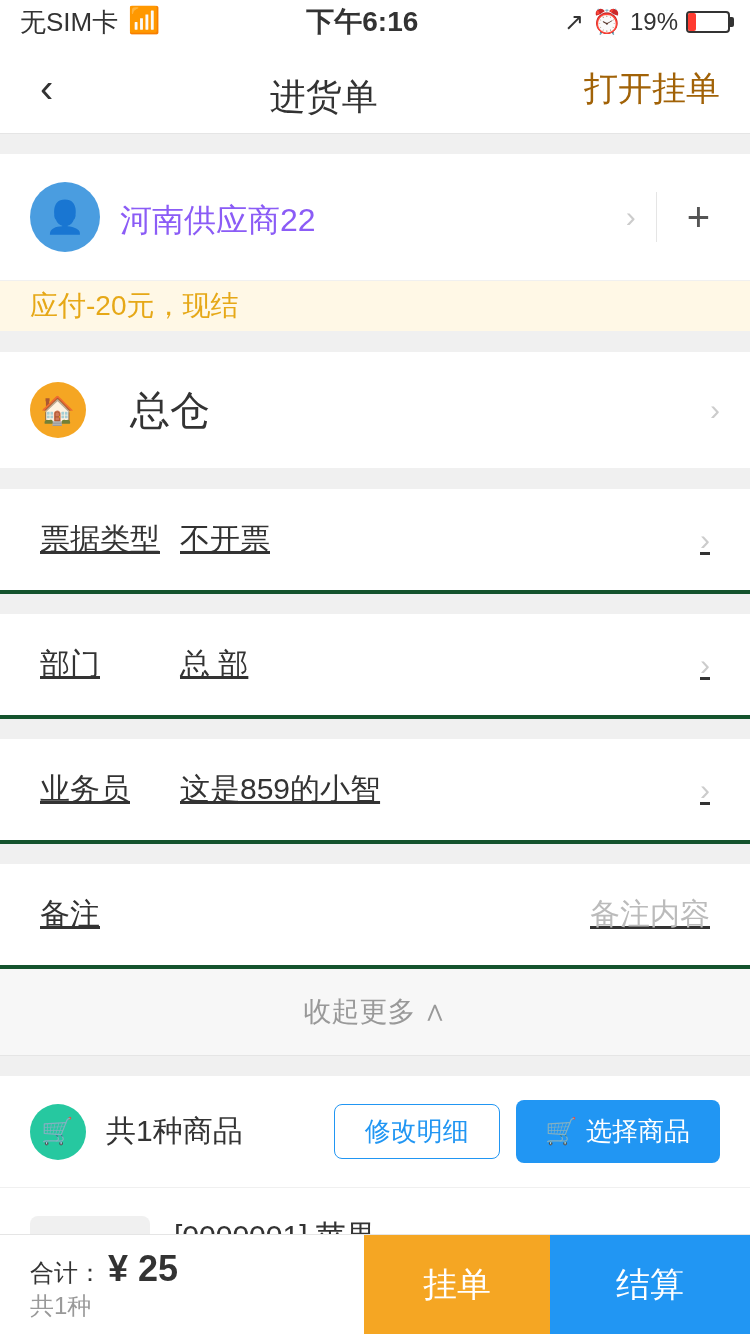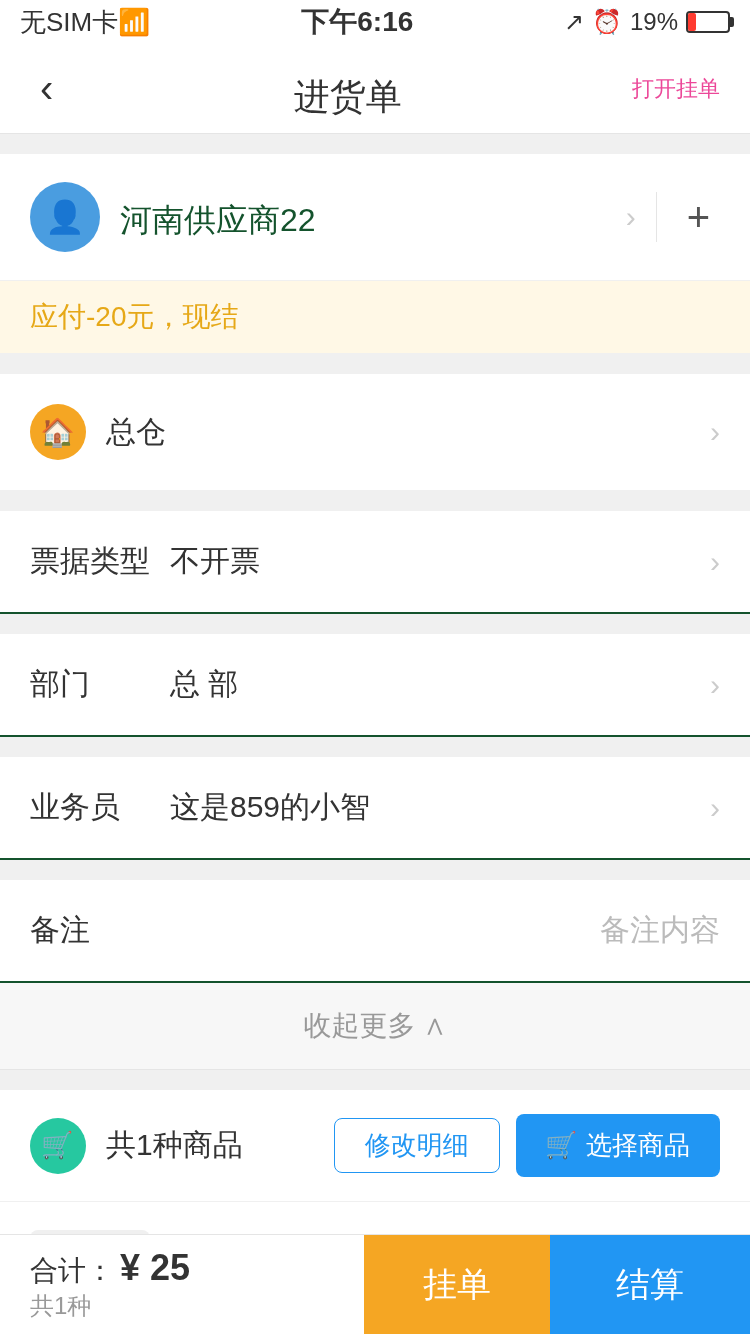--- a/index.html
+++ b/index.html
@@ -17,21 +17,21 @@
     .status-bar {
       height: 44px;
       background: #fff;
       display: flex;
       align-items: center;
       justify-content: space-between;
       padding: 0 20px;
       font-size: 26px;
       color: #333;
     }
-    .status-left { display: flex; align-items: center; }
+    .status-left { display: flex; align-items: flex-start; gap: 10px; }
     .status-center { font-weight: 600; font-size: 28px; }
     .status-right { display: flex; align-items: center; gap: 8px; font-size: 24px; }
     .battery-icon {
       width: 44px; height: 22px; border: 2px solid #333; border-radius: 4px;
       position: relative; display: inline-flex; align-items: center;
     }
     .battery-icon::after {
       content: ''; position: absolute; right: -6px; top: 50%;
       transform: translateY(-50%);
       width: 4px; height: 10px; background: #333; border-radius: 0 2px 2px 0;
@@ -50,21 +50,21 @@
       padding: 0 30px;
       border-bottom: 1px solid #e5e5e5;
     }
     .nav-back {
       font-size: 40px;
       color: #333;
       cursor: pointer;
       padding: 10px;
     }
     .nav-title { font-size: 36px; font-weight: 500; color: #333; margin-top: 18px; }
-    .nav-action { font-size: 22px; color: #ec4899; cursor: pointer; }
+    .nav-action { font-size: 34px; color: #a16207; cursor: pointer; }
 
     
     .section-gap { height: 20px; background: #f0f0f0; }
 
     
     .card { background: #fff; }
 
     
     .supplier-row {
       display: flex;
@@ -72,35 +72,35 @@
       padding: 28px 30px;
       background: #fff;
       border-bottom: 1px solid #f0f0f0;
     }
     .supplier-avatar {
       width: 70px; height: 70px; border-radius: 50%;
       background: #4a9de0;
       display: flex; align-items: center; justify-content: center;
       color: white; font-size: 32px; margin-right: 20px; flex-shrink: 0;
     }
-    .supplier-name { flex: 1; font-size: 32px; color: #14532d; margin-top: 8px; }
+    .supplier-name { flex: 1; font-size: 32px; color: #8b5cf6; margin-top: 8px; }
     .chevron-right {
       color: #ccc; font-size: 30px; margin-right: 0;
     }
     .divider-vertical {
       width: 1px; height: 50px; background: #e5e5e5; margin: 0 20px;
     }
     .plus-btn {
       font-size: 40px; color: #555; cursor: pointer; padding: 0 10px;
     }
 
     
     .warning-banner {
       background: #fff8e6;
-      padding: 17px 30px;
+      padding: 6px 30px;
       font-size: 28px;
       color: #e6a817;
       border-bottom: 1px solid #f0f0f0;
     }
 
     
     .form-row {
       display: flex;
       align-items: center;
       padding: 30px 30px;
@@ -108,30 +108,31 @@
       border-bottom: 1px solid #f0f0f0;
       cursor: pointer;
     }
     .form-row-icon {
       width: 56px; height: 56px; border-radius: 50%;
       background: #f5a623;
       display: flex; align-items: center; justify-content: center;
       font-size: 28px; margin-right: 20px; flex-shrink: 0; color: white;
     }
     .form-row-value {
-      flex: 1; font-size: 30px; color: #333;
+      flex: 1; font-size: 40px; color: #333; margin-left: 24px;
     }
 
     .field-row {
       display: flex;
       align-items: center;
-      padding: 30px 30px;
-      background: #fff;
-      border-bottom: 2px solid #14532d;
-      cursor: pointer;
+      padding: 30px 40px;
+      background: #fff;
+      border-bottom: 4px solid #14532d;
+      cursor: pointer;
+      text-decoration: underline;
     }
     .field-label {
       color: #333; font-size: 30px; width: 140px; flex-shrink: 0;
     }
     .field-value {
       flex: 1; font-size: 30px; color: #333;
     }
     .field-value.placeholder { color: #bbb; text-align: right; }
 
     
@@ -371,20 +372,20 @@
       <span>苹果</span>
     </div>
     <div class="product-price"><span style="color:#555;">¥5 x </span><span style="color:#2196F3;">5千克</span><span style="color:#555;"> = </span><span style="color:#2196F3;">¥25</span></div>
   </div>
   <span class="product-more">···</span>
 </div>
 
 <div class="bottom-bar">
   <div class="total-section">
     <div style="display:flex; align-items: baseline; gap: 6px;">
-      <span style="font-size:28px; color:#333;">合计：</span>
+      <span style="font-size:24px; color:#333;">合计：</span>
       <span class="total-amount">¥ 25</span>
     </div>
     <div class="total-sub">共1种</div>
   </div>
   <button class="btn-suspend">挂单</button>
   <button class="btn-checkout">结算</button>
 </div>
 
 </body></html>

